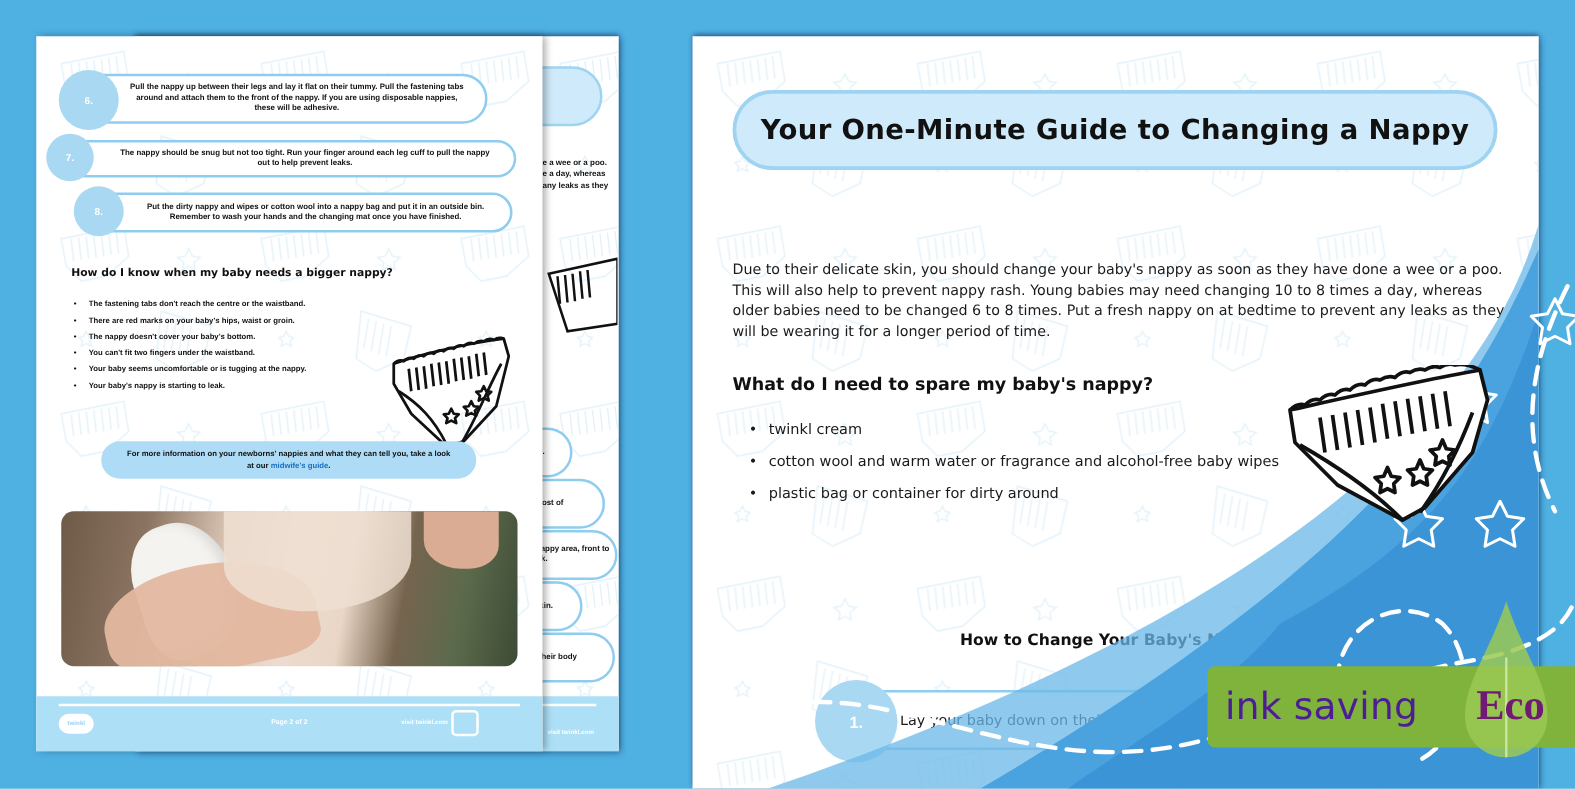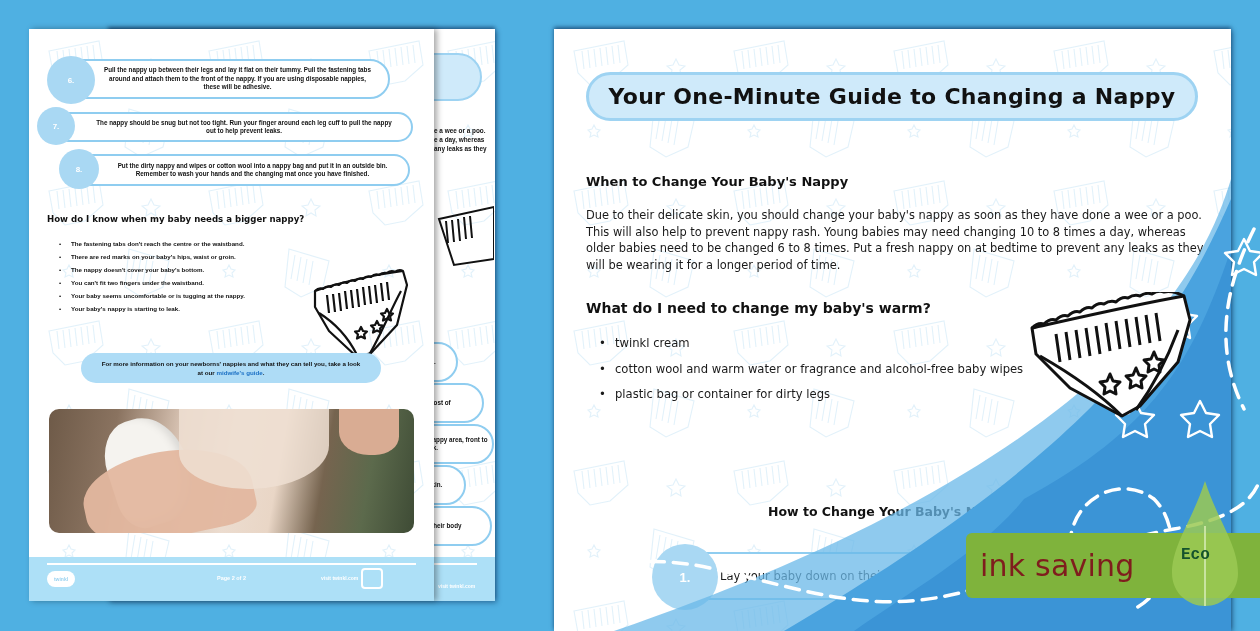--- a/index.html
+++ b/index.html
@@ -21,28 +21,28 @@
 
   .hand { font-family: "DejaVu Sans", sans-serif; font-weight: bold; color: #111; }
 
   .bullets { list-style: none; }
   .bullets li { position: relative; padding-left: 12px; }
   .bullets li::before { content: "•"; position: absolute; left: 0; }
 
   .footer { position: absolute; left: 0; bottom: 0; width: 100%; height: 44px; background: #ade0f7; }
   .footer-line { position: absolute; left: 18px; right: 18px; top: 6px; height: 2px; background: #fff; }
 
-  .title-pill { position: absolute; left: 32px; top: 43px; width: 612px; height: 49px; background: #cfeafa; border: 3px solid #9ed3f2; border-radius: 34px; display: flex; align-items: center; justify-content: center; }
+  .title-pill { position: absolute; left: 32px; top: 43px; width: 612px; height: 64px; background: #cfeafa; border: 3px solid #9ed3f2; border-radius: 34px; display: flex; align-items: center; justify-content: center; }
   .title-pill span { font-family: "DejaVu Sans", sans-serif; font-size: 22px; font-weight: bold; color: #111; letter-spacing: 0.3px; }
 
   .body-text { font-family: "DejaVu Sans", sans-serif; font-size: 11.4px; line-height: 16.5px; color: #1a1a1a; }
 
   .eco { position: absolute; left: 966px; top: 533px; width: 294px; height: 65px; background: #7fb33c; border-radius: 6px 0 0 6px; display: flex; align-items: center; }
-  .eco-text { font-family: "DejaVu Sans", sans-serif; font-size: 30px; color: #7f1d1d; margin-left: 14px; letter-spacing: 0.2px; }
-  .eco-label { font-family: Liberation Mono, monospace; font-size: 16px; font-weight: bold; color: #14532d; position: absolute; left: 215px; top: 13px; }
+  .eco-text { font-family: "DejaVu Sans", sans-serif; font-size: 30px; color: #4c1d95; margin-left: 14px; letter-spacing: 0.2px; }
+  .eco-label { font-family: Liberation Serif, serif; font-size: 34px; font-weight: bold; color: #701a75; position: absolute; left: 215px; top: 13px; }
 </style>
 </head>
 <body>
 
 <svg width="0" height="0" style="position:absolute">
   <defs>
     <pattern id="nappyPat" x="0" y="0" width="160" height="140" patternUnits="userSpaceOnUse">
       <g fill="none" stroke="#5fb4e4" stroke-width="1.1">
         <path d="M20 22 L70 12 L74 36 L56 52 L36 56 L24 44 Z"></path>
         <path d="M28 22 L30 40 M34 21 L36 39 M40 20 L42 38 M46 19 L48 37 M52 18 L54 36 M58 17 L60 35 M64 16 L66 34"></path>
@@ -107,21 +107,21 @@
   <div class="step" style="left:24px;top:83px;width:360px;height:30px">
     <span>The nappy should be snug but not too tight. Run your finger around each leg cuff to pull the nappy out to help prevent leaks.</span>
   </div>
   <div class="step-num" style="left:8px;top:78px;width:38px;height:38px">7.</div>
 
   <div class="step" style="left:44px;top:125px;width:337px;height:32px">
     <span>Put the dirty nappy and wipes or cotton wool into a nappy bag and put it in an outside bin. Remember to wash your hands and the changing mat once you have finished.</span>
   </div>
   <div class="step-num" style="left:30px;top:120px;width:40px;height:40px">8.</div>
 
-  <div class="hand" style="position:absolute;left:18px;top:185px;font-size:8.6px">How do I know when my baby needs a bigger nappy?</div>
+  <div class="hand" style="position:absolute;left:28px;top:185px;font-size:8.6px">How do I know when my baby needs a bigger nappy?</div>
 
   <ul class="bullets" style="position:absolute;left:30px;top:208px;font-size:6.2px;font-weight:bold;color:#111;line-height:13px">
     <li>The fastening tabs don't reach the centre or the waistband.</li>
     <li>There are red marks on your baby's hips, waist or groin.</li>
     <li>The nappy doesn't cover your baby's bottom.</li>
     <li>You can't fit two fingers under the waistband.</li>
     <li>Your baby seems uncomfortable or is tugging at the nappy.</li>
     <li>Your baby's nappy is starting to leak.</li>
   </ul>
 
@@ -164,35 +164,34 @@
 
 <div class="page" id="right-page">
   <svg class="bgpattern" width="100%" height="100%">
       <rect width="100%" height="100%" fill="url(#nappyPat)"></rect>
     </svg>
 
   <div class="title-pill">
     <span>Your One-Minute Guide to Changing a Nappy</span>
   </div>
 
-  <div class="hand" style="position:absolute;left:32px;top:145px;font-size:13px">When to Change Your Baby's Nappy</div>
 
   <div class="body-text" style="position:absolute;left:32px;top:178px;width:640px">
     <div>Due to their delicate skin, you should change your baby's nappy as soon as they have done a wee or a poo.</div>
     <div>This will also help to prevent nappy rash. Young babies may need changing 10 to 8 times a day, whereas</div>
     <div>older babies need to be changed 6 to 8 times. Put a fresh nappy on at bedtime to prevent any leaks as they</div>
     <div>will be wearing it for a longer period of time.</div>
   </div>
 
-  <div class="hand" style="position:absolute;left:32px;top:271px;font-size:14px">What do I need to change my baby's warm?</div>
+  <div class="hand" style="position:absolute;left:32px;top:271px;font-size:14px">What do I need to spare my baby's nappy?</div>
 
   <ul class="bullets body-text" style="position:absolute;left:45px;top:302px;line-height:25.6px;font-size:11.6px">
     <li style="padding-left:16px">twinkl cream</li>
     <li style="padding-left:16px">cotton wool and warm water or fragrance and alcohol-free baby wipes</li>
-    <li style="padding-left:16px">plastic bag or container for dirty legs</li>
+    <li style="padding-left:16px">plastic bag or container for dirty around</li>
   </ul>
 
   <div class="hand" style="position:absolute;left:214px;top:475px;font-size:12.5px">How to Change Your Baby's Nappy</div>
 
   <div style="position:absolute;left:120px;top:523px;width:520px;height:48px;border:2px solid #8fcdf0;border-radius:24px;background:#fff;display:flex;align-items:center;padding-left:44px">
     <span class="body-text" style="font-size:11.5px">Lay your baby down on their back onto a cl</span>
   </div>
   <div class="step-num" style="left:98px;top:515px;width:66px;height:66px;font-size:13px">1.</div>
 
   <svg style="position:absolute;left:0;top:0" width="677" height="602" viewBox="0 0 677 602">

